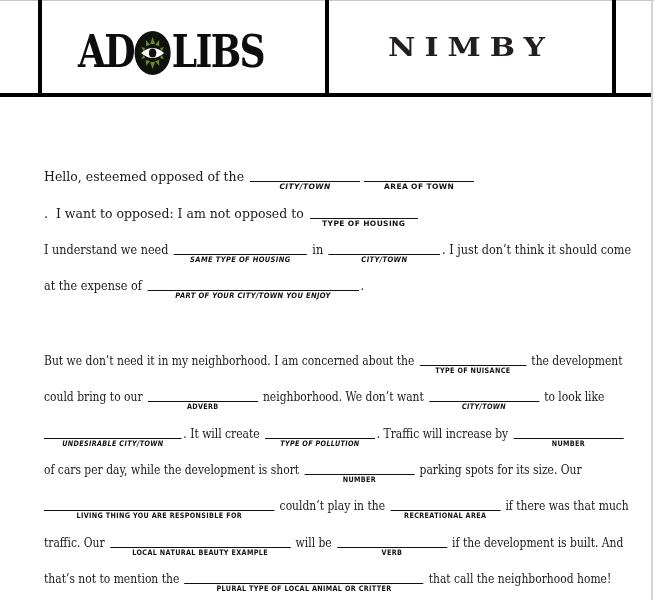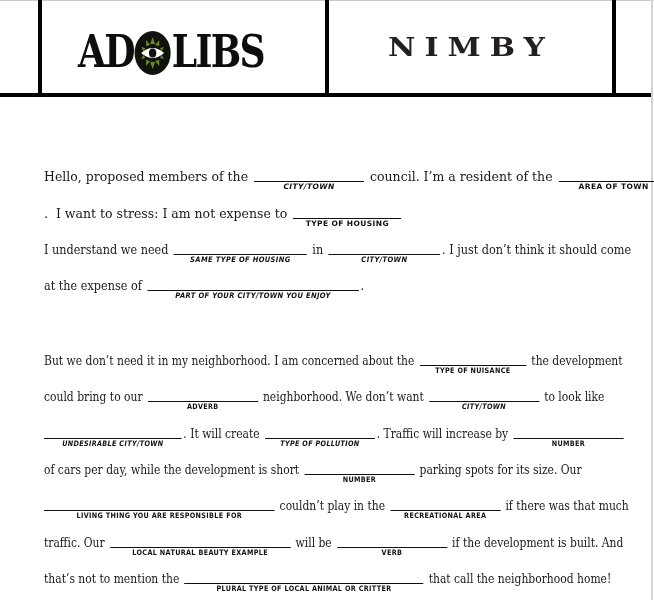--- a/index.html
+++ b/index.html
@@ -88,32 +88,31 @@
       </svg>
     </span>
     <span>LIBS</span>
   </div>
 
   <div class="title">NIMBY</div>
 </div>
 
 <div>
   <div class="line" style="top:167px">
-    <span class="txt">Hello, proposed members of the </span>
+    <span class="txt">Hello, esteemed opposed of the </span>
     <span class="blank" style="width:110px">
         <span class="lbl">CITY/TOWN</span>
       </span>
-    <span class="txt"> council. I’m a resident of the </span>
     <span class="blank" style="width:110px">
         <span class="lbl up">AREA OF TOWN</span>
       </span>
   </div>
 
   <div class="line" style="top:204px">
-    <span class="txt">.  I want to stress: I am not expense to </span>
+    <span class="txt">.  I want to opposed: I am not opposed to </span>
     <span class="blank" style="width:108px">
         <span class="lbl up">TYPE OF HOUSING</span>
       </span>
 
   </div>
 
   <div class="line" style="top:240px; transform:scaleX(0.9)">
     <span class="txt">I understand we need </span>
     <span class="blank" style="width:148px">
         <span class="lbl">SAME TYPE OF HOUSING</span>

